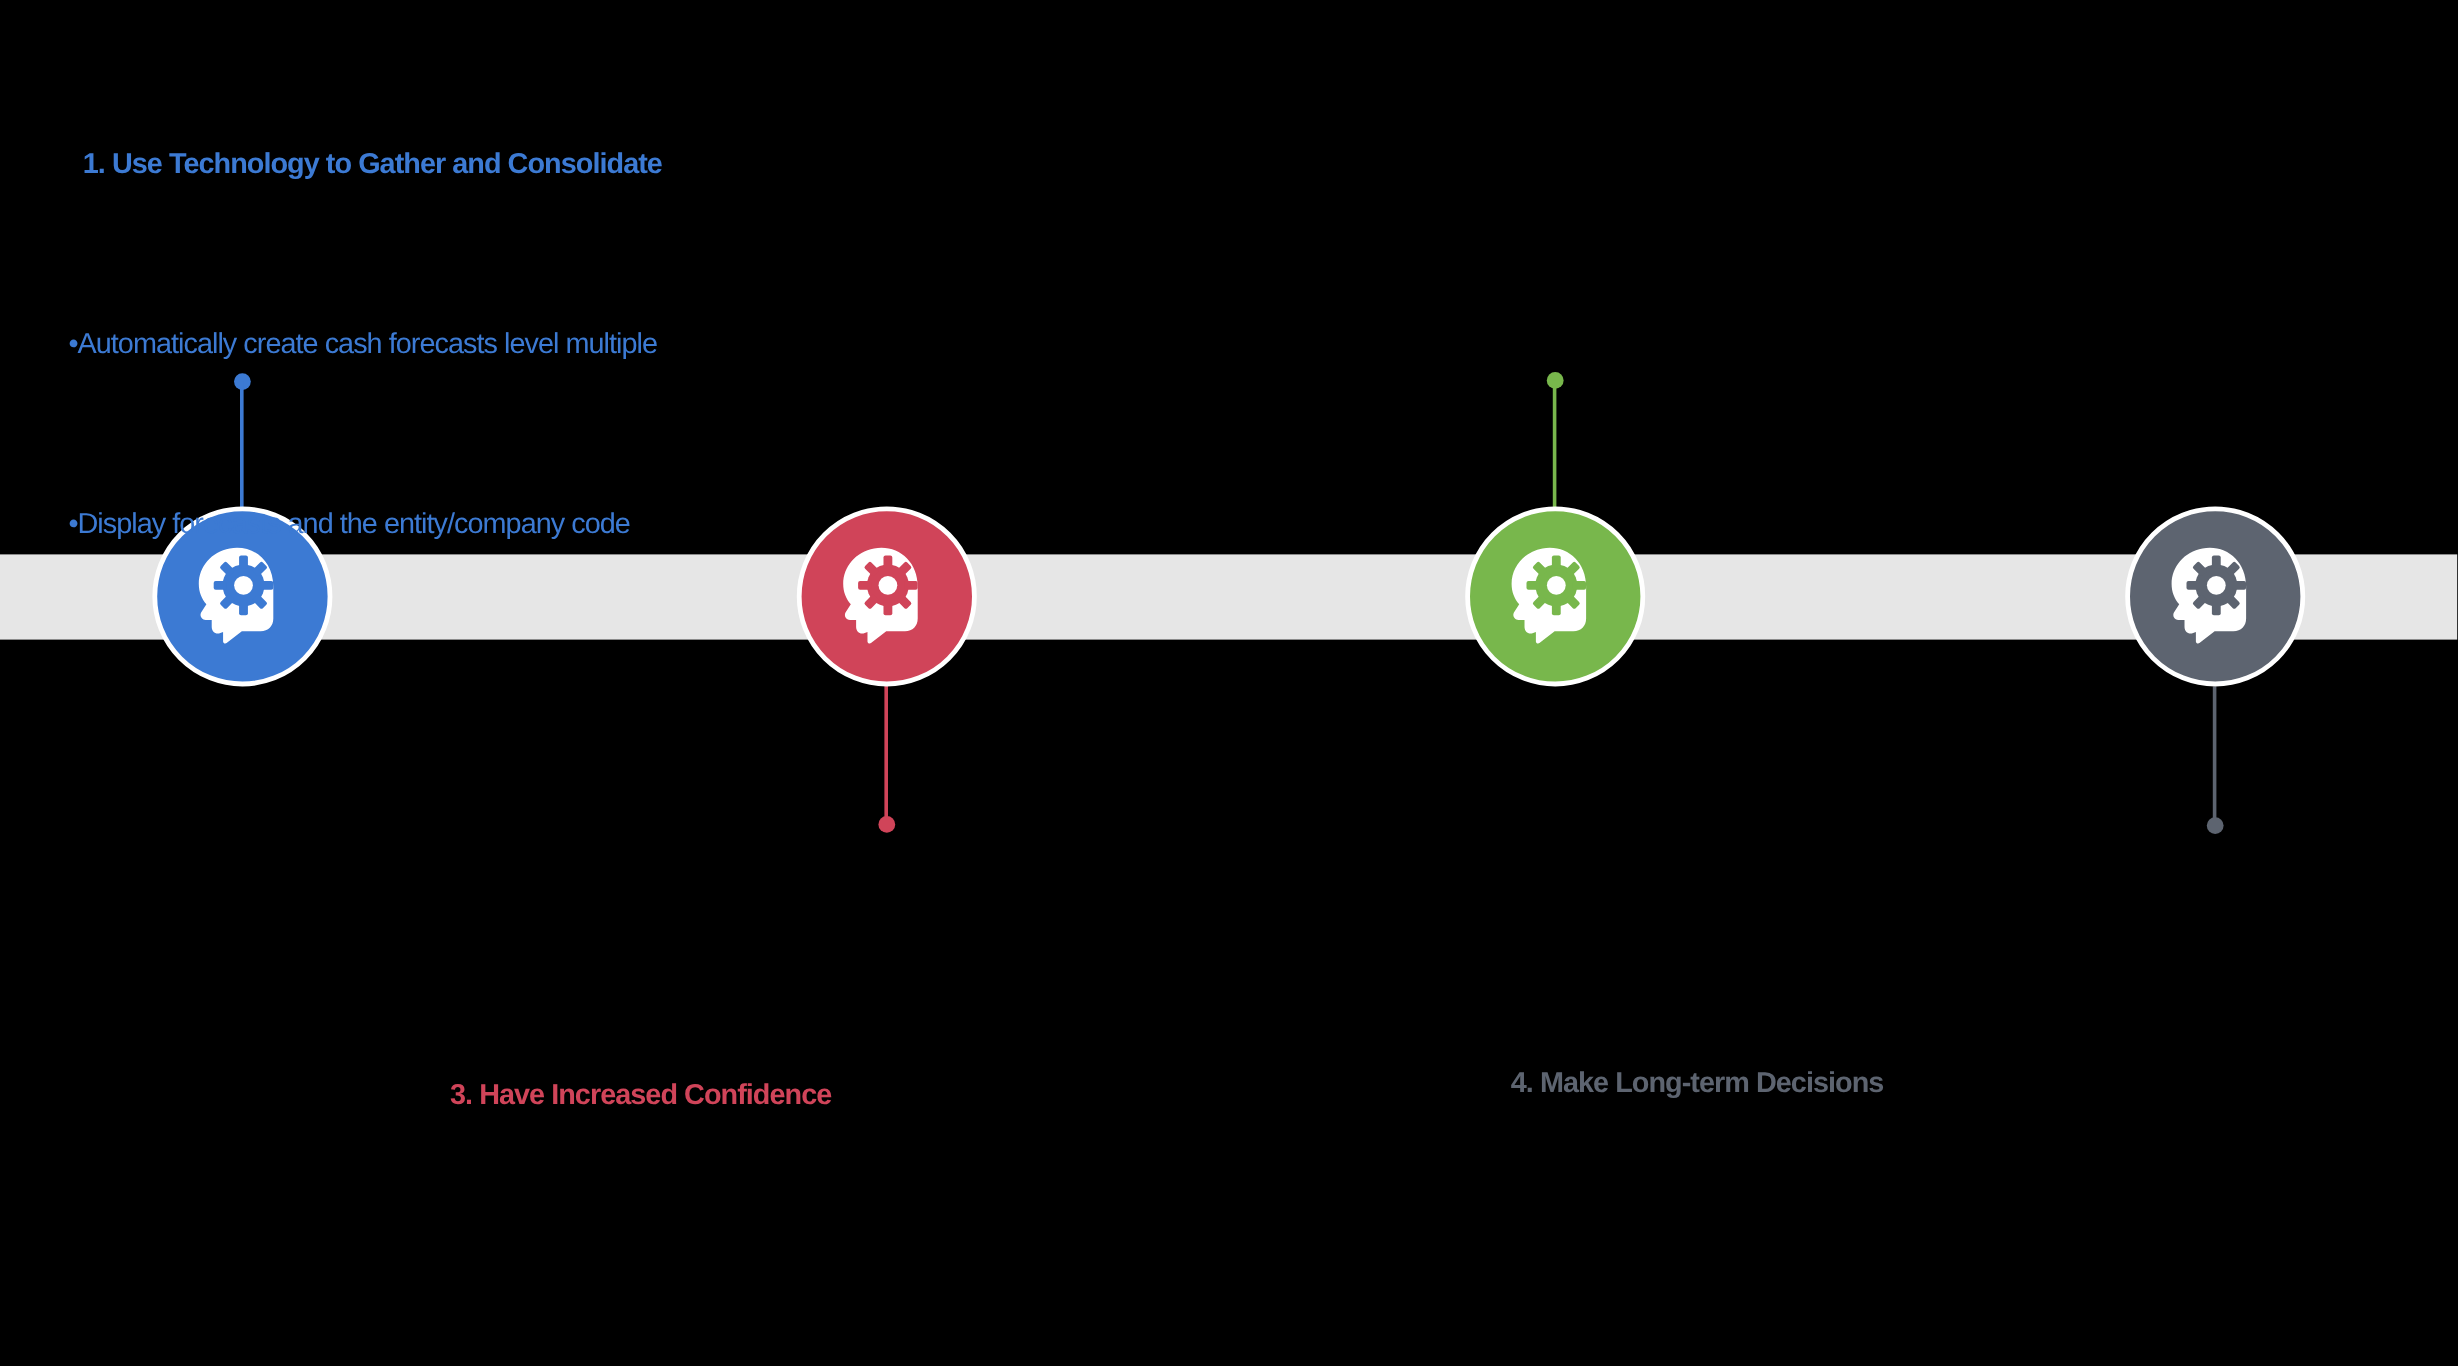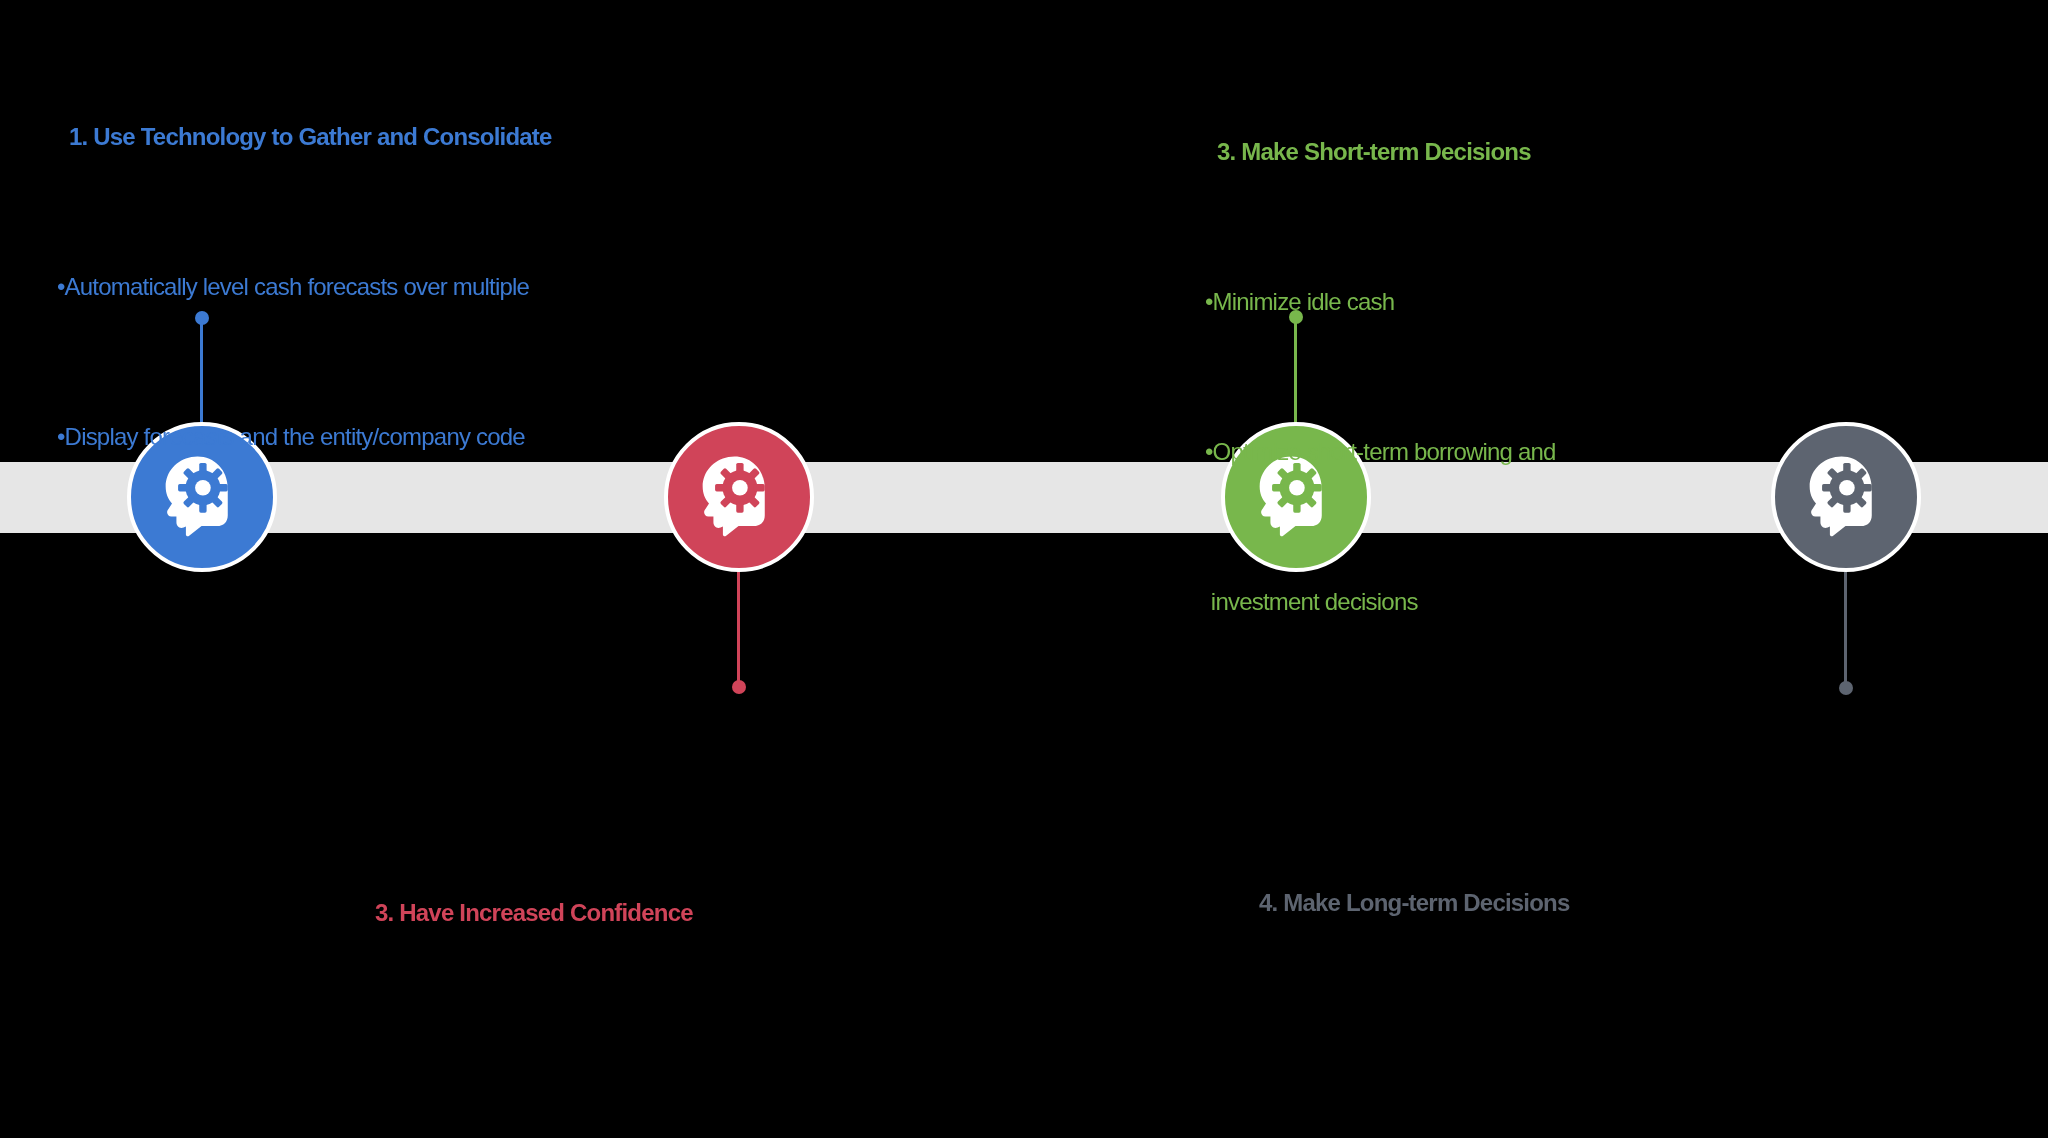--- a/index.html
+++ b/index.html
@@ -81,40 +81,34 @@
 </style>
 </head>
 <body>
 
 <div class="stage">
 
   <div class="band" style="background: rgb(230, 230, 230);"></div>
 
   <div class="step-text text-1 pad-head" style="color: rgb(60, 122, 211);">
     <div class="heading">1. Use Technology to Gather and Consolidate</div>
-    <div class="line">•Automatically level cash forecasts over multiple</div>
+    <div class="line">•Automatically create cash forecasts level multiple</div>
     <div class="line">•Display forecasts and the entity/company code</div>
   </div>
   <div class="dot dot-1" style="color: rgb(60, 122, 211);"></div>
   <div class="stem stem-1" style="color: rgb(60, 122, 211);"></div>
 
   <div class="step-text text-2" style="color: rgb(208, 68, 89);">
     <div class="heading">3. Have Increased Confidence</div>
     
     
   </div>
   <div class="stem stem-2" style="color: rgb(208, 68, 89);"></div>
   <div class="dot dot-2" style="color: rgb(208, 68, 89);"></div>
 
-  <div class="step-text text-3 pad-head" style="color: rgb(120, 183, 76);">
-    <div class="heading">3. Make Short-term Decisions</div>
-    <div class="line">•Minimize idle cash</div>
-    <div class="line">•Optimize short-term borrowing and</div>
-    <div class="line"> investment decisions</div>
-  </div>
   <div class="dot dot-3" style="color: rgb(120, 183, 76);"></div>
   <div class="stem stem-3" style="color: rgb(120, 183, 76);"></div>
 
   <div class="step-text text-4 pad-head" style="color: rgb(93, 100, 112);">
     <div class="heading">4. Make Long-term Decisions</div>
     
     
     
   </div>
   <div class="stem stem-4" style="color: rgb(93, 100, 112);"></div>

